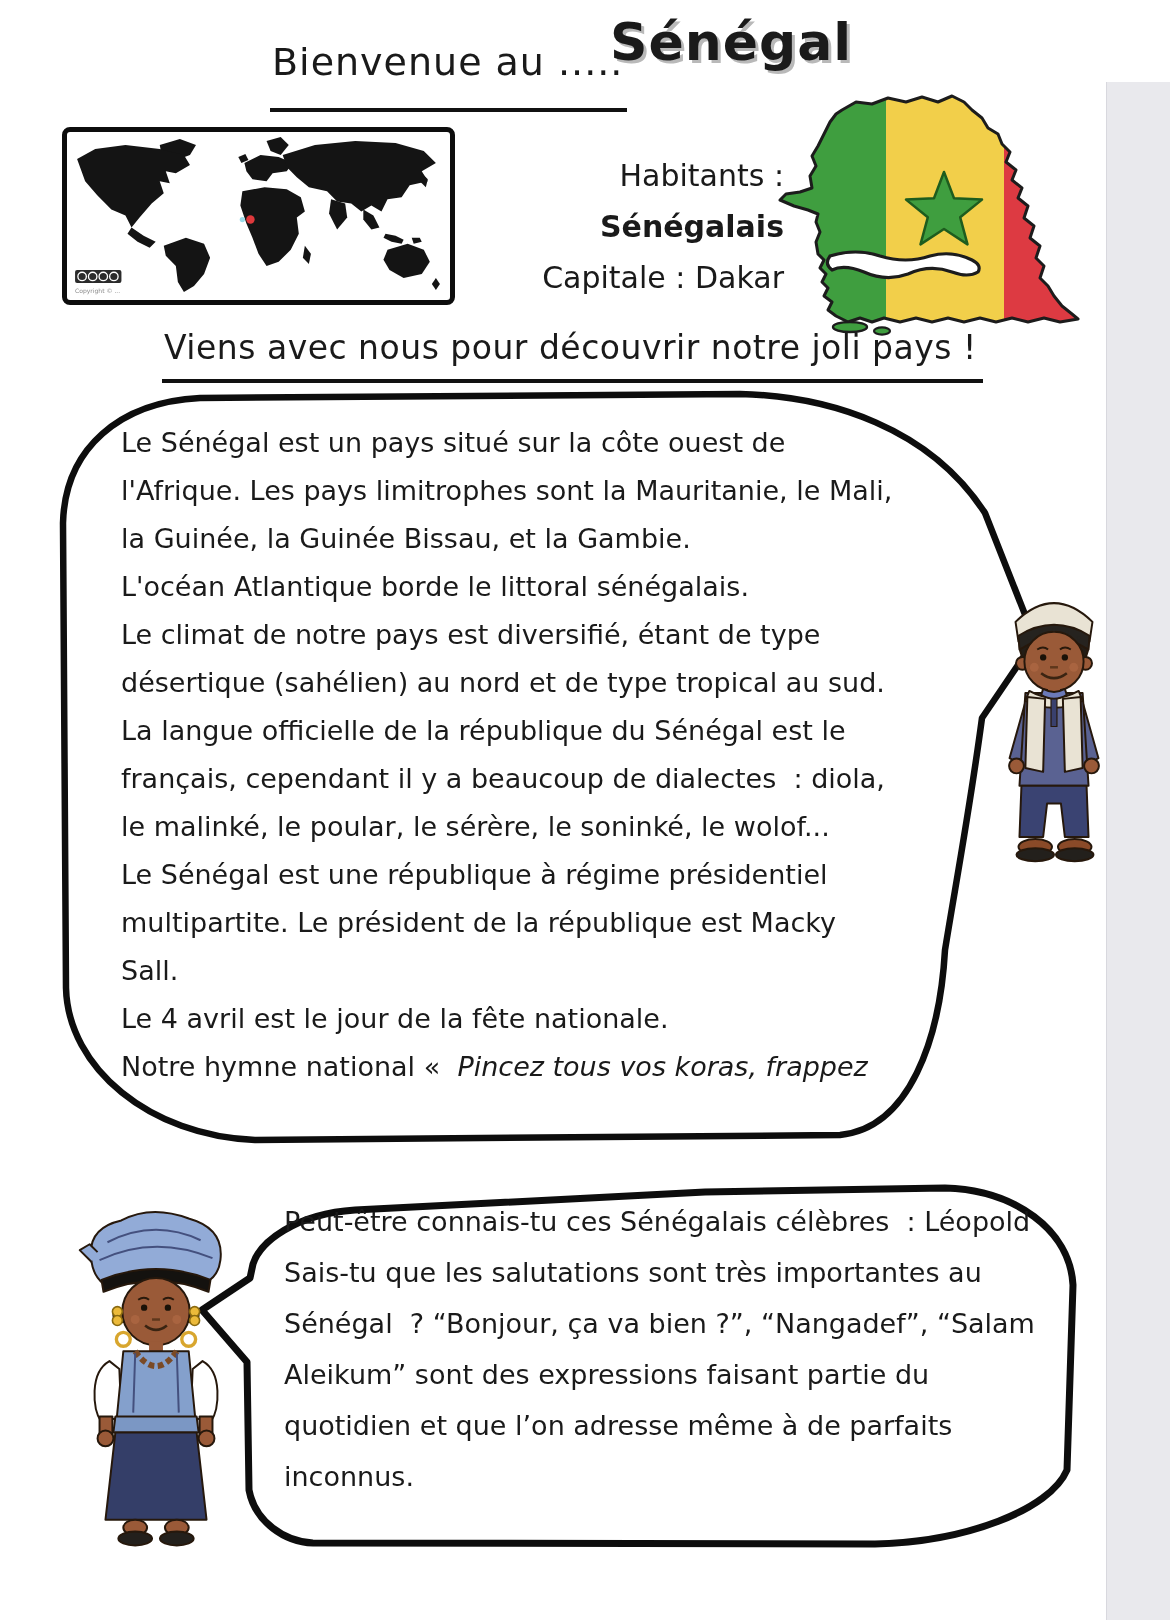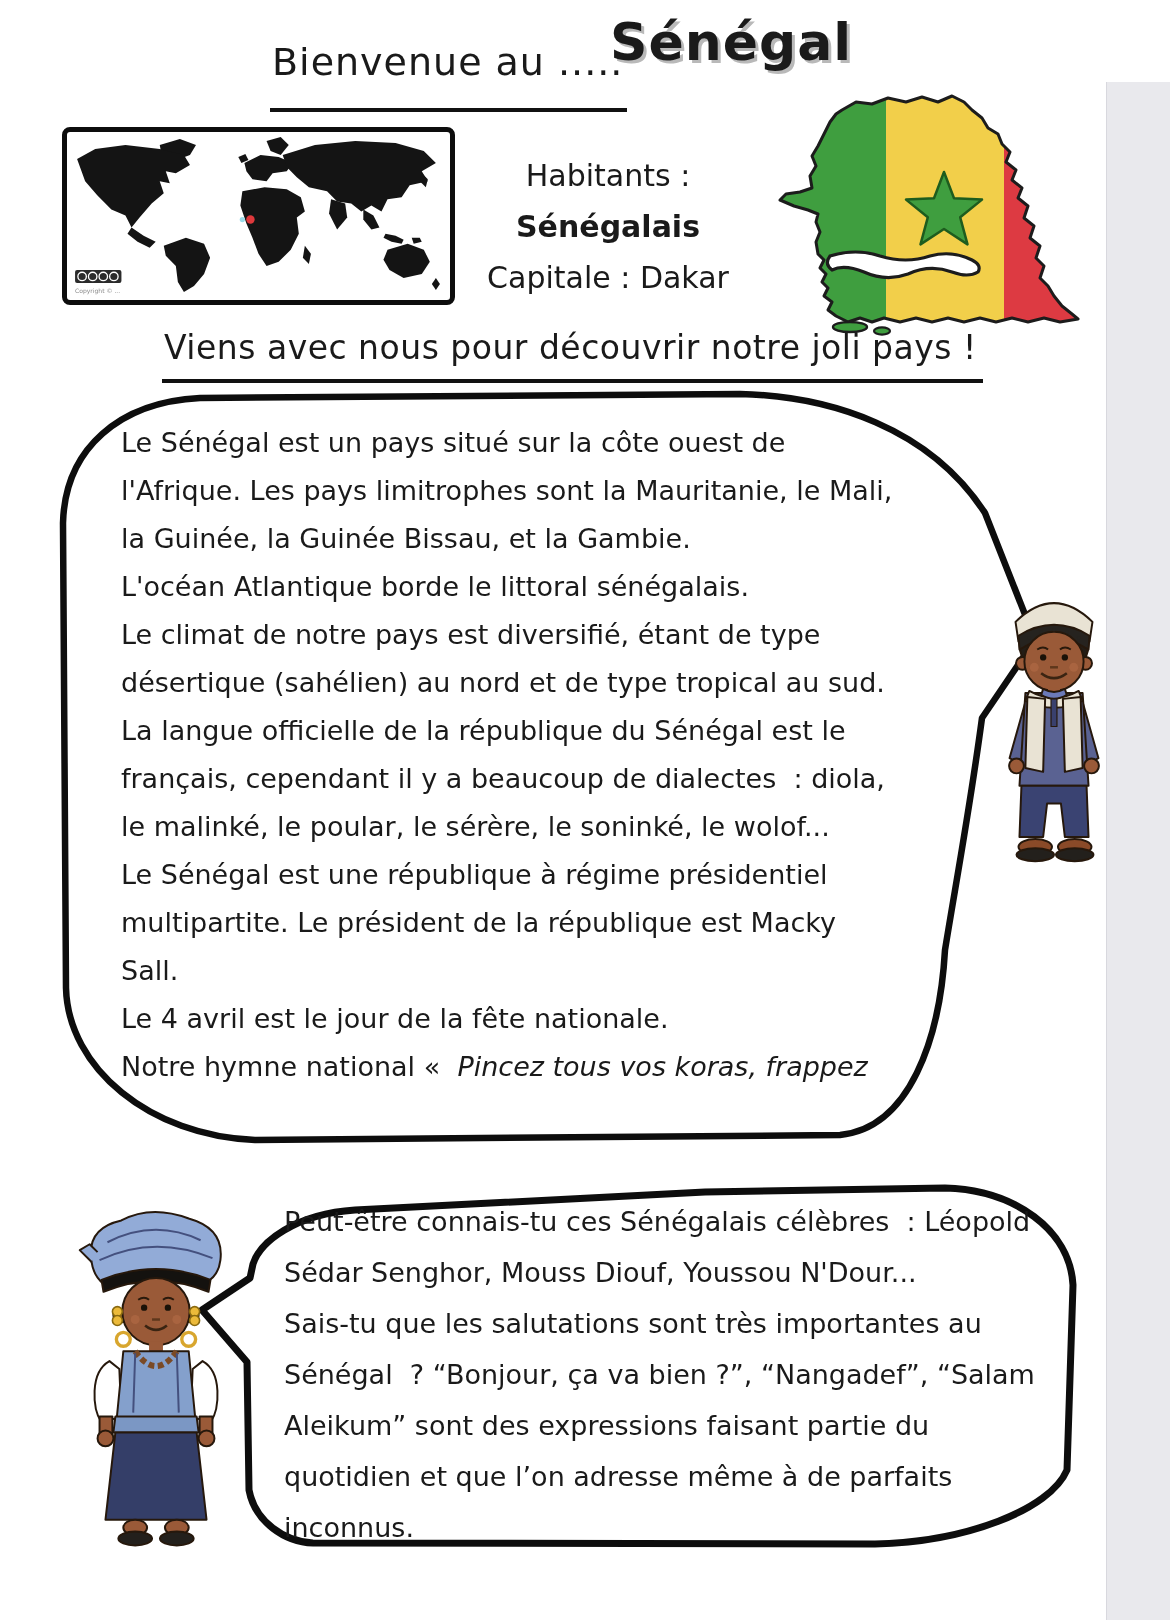--- a/index.html
+++ b/index.html
@@ -13,21 +13,21 @@
   
   #title-regular{left:270px;top:40px;font-size:38px;letter-spacing:1px;
     border-bottom:4px solid #111;padding:0 4px 24px 2px;}
   #title-bold{left:610px;top:12px;font-size:52px;font-weight:bold;letter-spacing:1px;
     text-shadow:3px 3px 0 #b9b9b9;}
   
   #worldmap-box{left:62px;top:127px;width:393px;height:178px;background:#fff;
     border:5px solid #0d0d0d;border-radius:8px;box-sizing:border-box;}
   #worldmap-box svg{display:block;width:100%;height:100%;}
   
-  #infobox{left:432px;top:150px;width:352px;text-align:center;font-size:30px;line-height:51px;}
+  #infobox{left:432px;top:150px;width:352px;text-align:right;font-size:30px;line-height:51px;}
   #infobox .bold{font-weight:bold;}
   
   #subtitle{left:162px;top:328px;font-size:33px;letter-spacing:0.5px;
     border-bottom:4px solid #111;padding:0 6px 12px 2px;}
   
   .bubble-svg{pointer-events:none;}
   .btxt{font-size:27px;line-height:48px;}
   .btxt .tline{white-space:pre;}
   #bubble1-text{left:121px;top:419px;width:840px;}
   #bubble2-text{left:284px;top:1196px;width:800px;line-height:51px;}
@@ -166,21 +166,20 @@
       <circle cx="100" cy="60" r="1.8"></circle>
     </g>
 </svg>
 
 <svg class="abs bubble-svg" style="left:145px;top:1150px;width:945px;height:410px;" viewBox="0 0 945 410">
   <path d="M560,42 L210,60 C150,64 115,92 108,114 L105,128 L57,160 L102,212 L104,340 C110,372 140,392 168,393 L730,394 C820,392 905,360 922,320 L928,135 C925,80 870,40 800,38 L560,42 Z" fill="#ffffff" stroke="#0d0d0d" stroke-width="7" stroke-linejoin="round"></path>
 </svg>
 
 <div class="abs btxt" id="bubble2-text">
     <div class="tline">Peut-être connais-tu ces Sénégalais célèbres  : Léopold</div>
-    <div class="tline">Sédar Senghor, Mouss Diouf, Youssou N'Dour...</div>
     <div class="tline">Sais-tu que les salutations sont très importantes au</div>
     <div class="tline">Sénégal  ? “Bonjour, ça va bien ?”, “Nangadef”, “Salam</div>
     <div class="tline">Aleikum” sont des expressions faisant partie du</div>
     <div class="tline">quotidien et que l’on adresse même à de parfaits</div>
     <div class="tline">inconnus.</div>
   </div>
 
 <svg class="abs" style="left:50px;top:1200px;width:213px;height:350px;" viewBox="0 0 215 352">
   <g stroke="#26180c" stroke-width="2" stroke-linejoin="round">
     <path d="M42,62 Q36,28 72,20 Q102,4 140,18 Q176,28 172,60 Q170,76 158,82 L54,84 Q44,76 42,62 Z" fill="#92abd7"></path>

